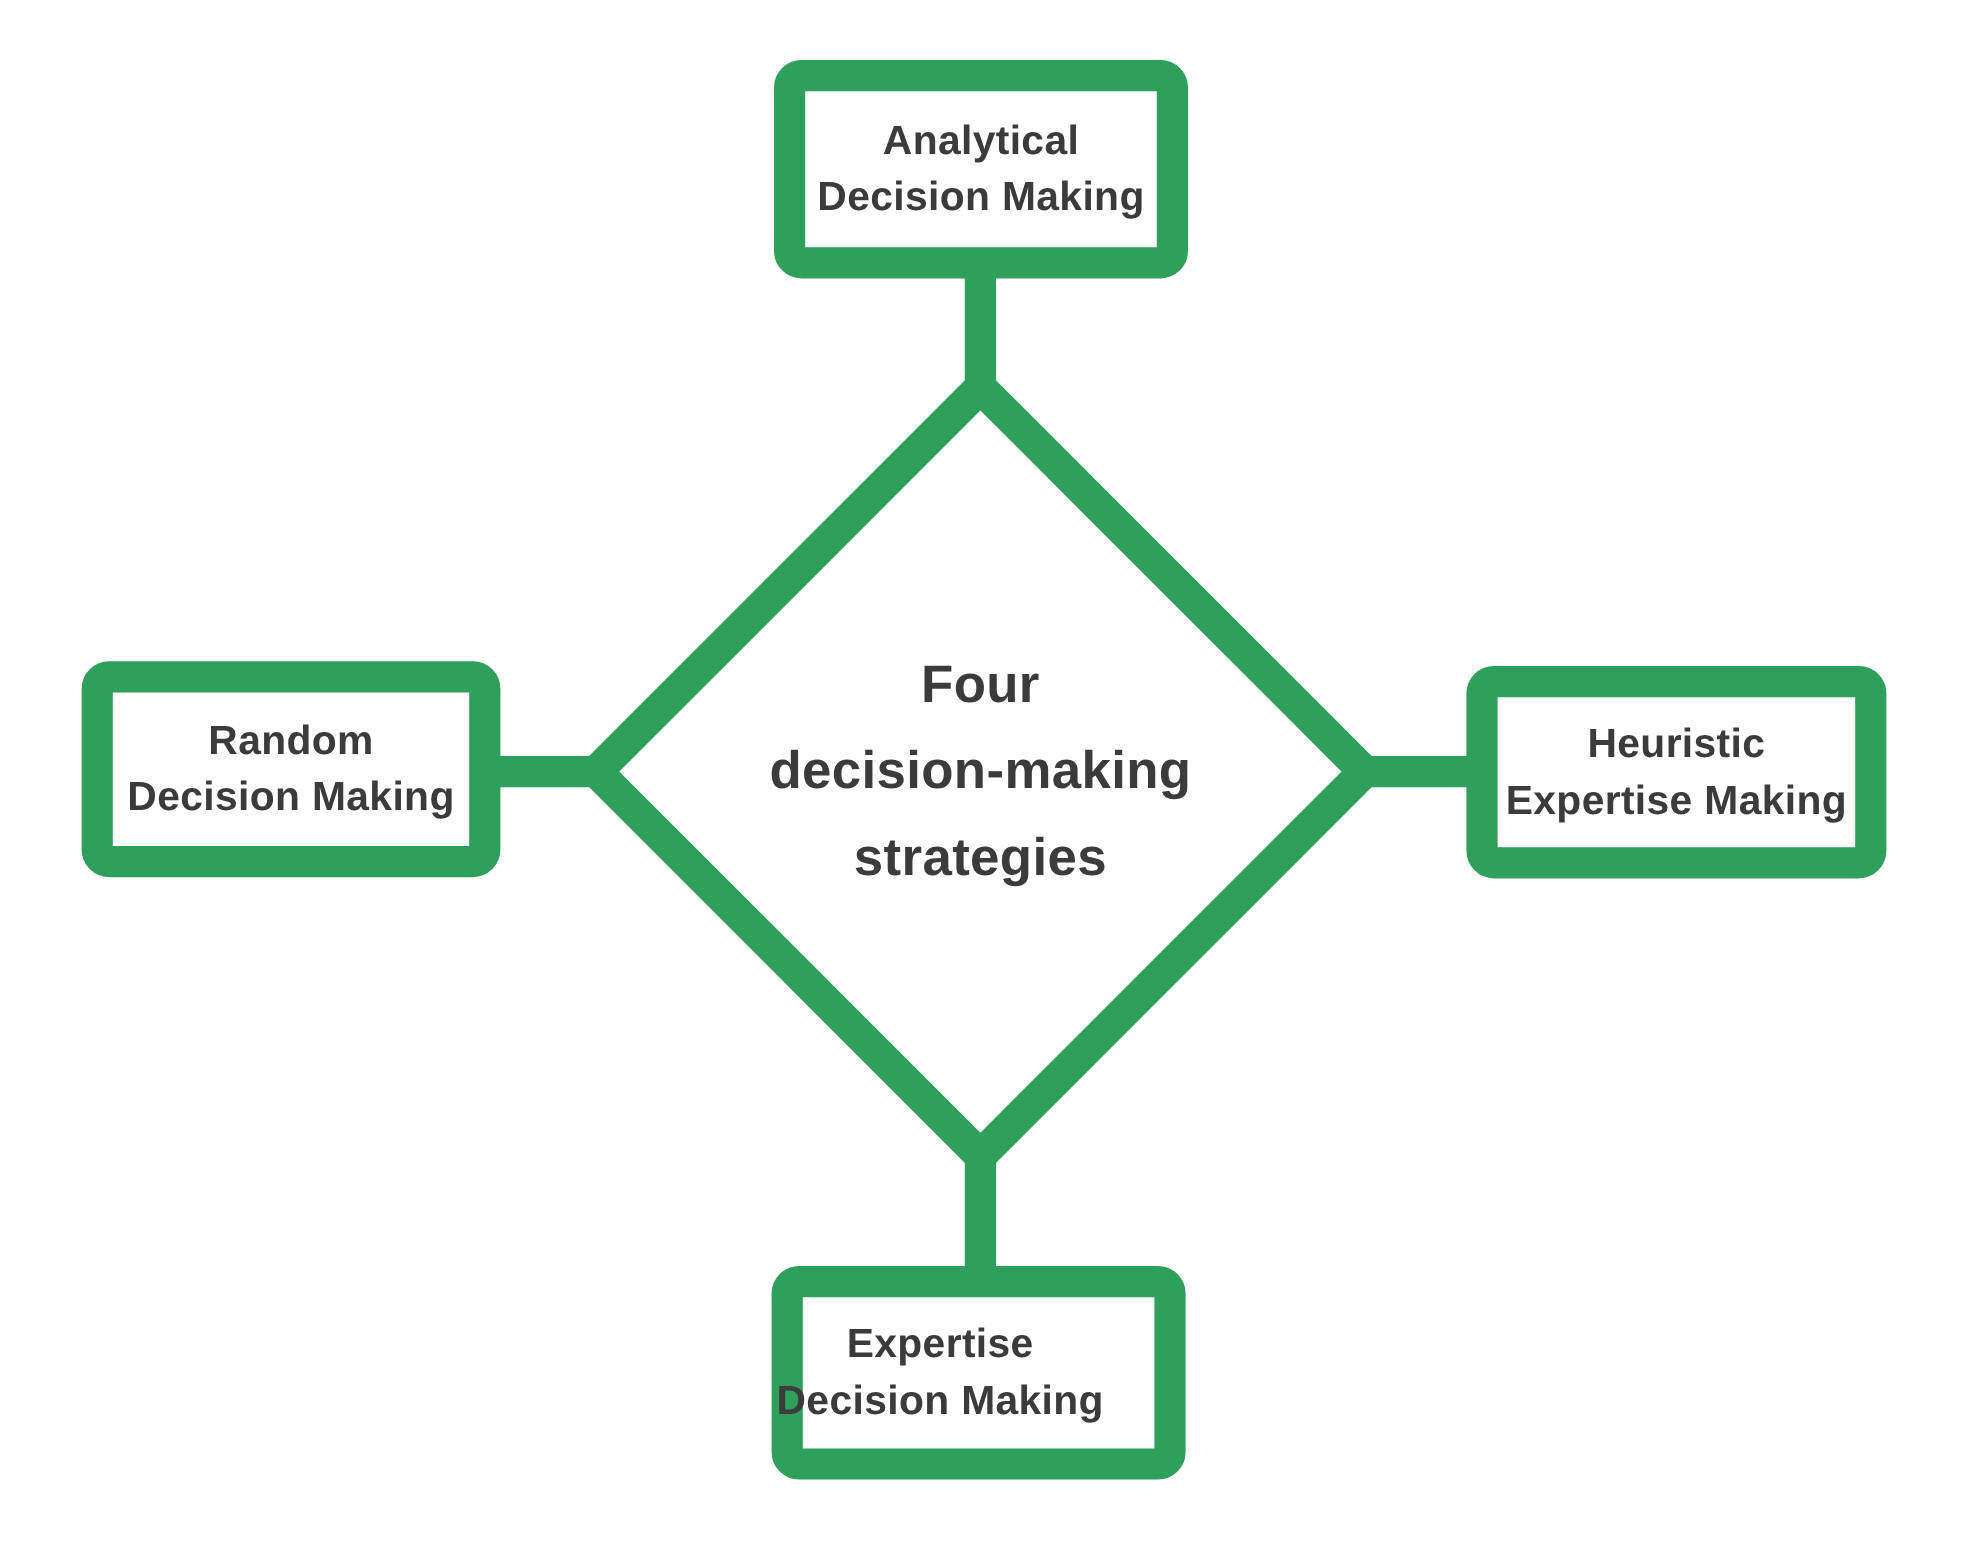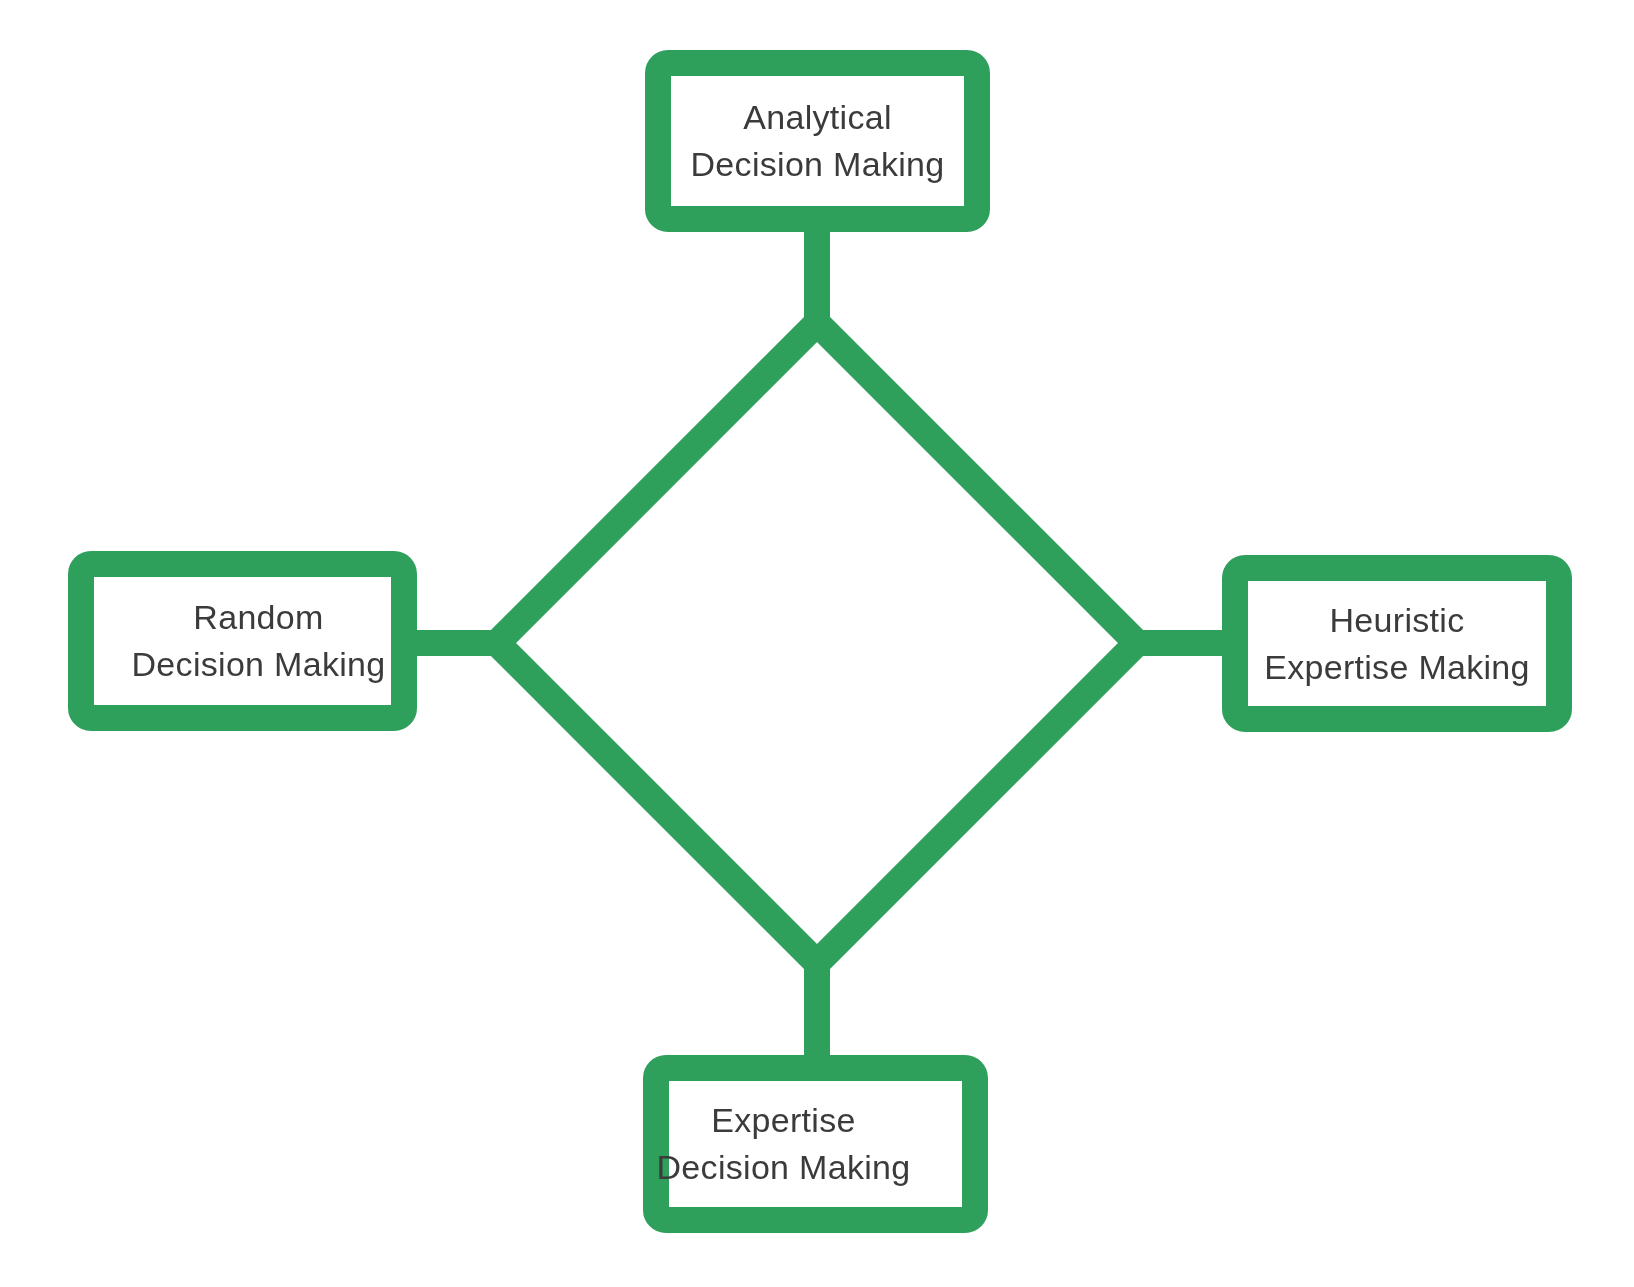--- a/index.html
+++ b/index.html
@@ -44,34 +44,34 @@
     stroke-width: 26;
     fill: var(--bg);
   }
   .label {
     position: absolute;
     display: flex;
     align-items: center;
     justify-content: center;
     text-align: center;
     color: var(--text);
-    font-weight: 400;
+    font-weight: 700;
     white-space: pre-line;
     letter-spacing: 0.3px;
   }
   .node-label {
     font-size: 34px;
     line-height: 47px;
   }
   .center-label {
     font-size: 44px;
     line-height: 72px;
   }
   .label-top    { left: 645px;  top: 50px;   width: 345px; height: 182px; }
-  .label-left   { left: 68px;   top: 551px;  width: 349px; height: 180px; margin-left: 16px; }
+  .label-left   { left: 68px;   top: 551px;  width: 349px; height: 180px; }
   .label-right  { left: 1222px; top: 555px;  width: 350px; height: 177px; }
   .label-bottom { left: 643px;  top: 1055px; width: 281px; height: 178px; }
   .label-center { left: 517px;  top: 493px;  width: 600px; height: 300px; }
 </style>
 </head>
 <body>
 
 <div class="stage">
 
   <svg viewBox="0 0 1634 1287" aria-hidden="true">
@@ -94,14 +94,17 @@
 
   <div class="label node-label label-left">Random
 Decision Making</div>
 
   <div class="label node-label label-right">Heuristic
 Expertise Making</div>
 
   <div class="label node-label label-bottom">Expertise
 Decision Making</div>
 
+  <div class="label center-label label-center">Four
+decision-making
+strategies</div>
 
 </div>
 
 </body></html>

